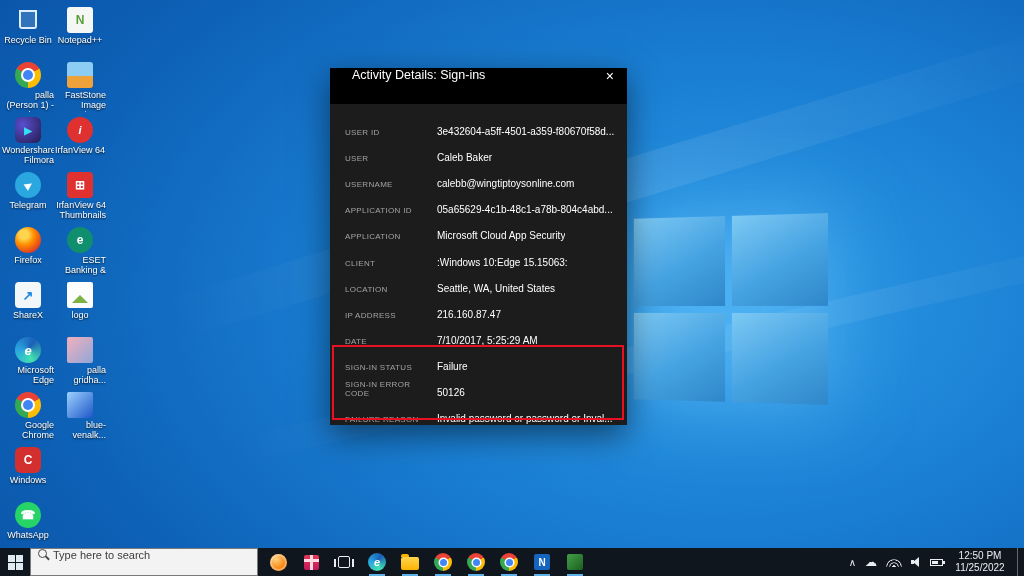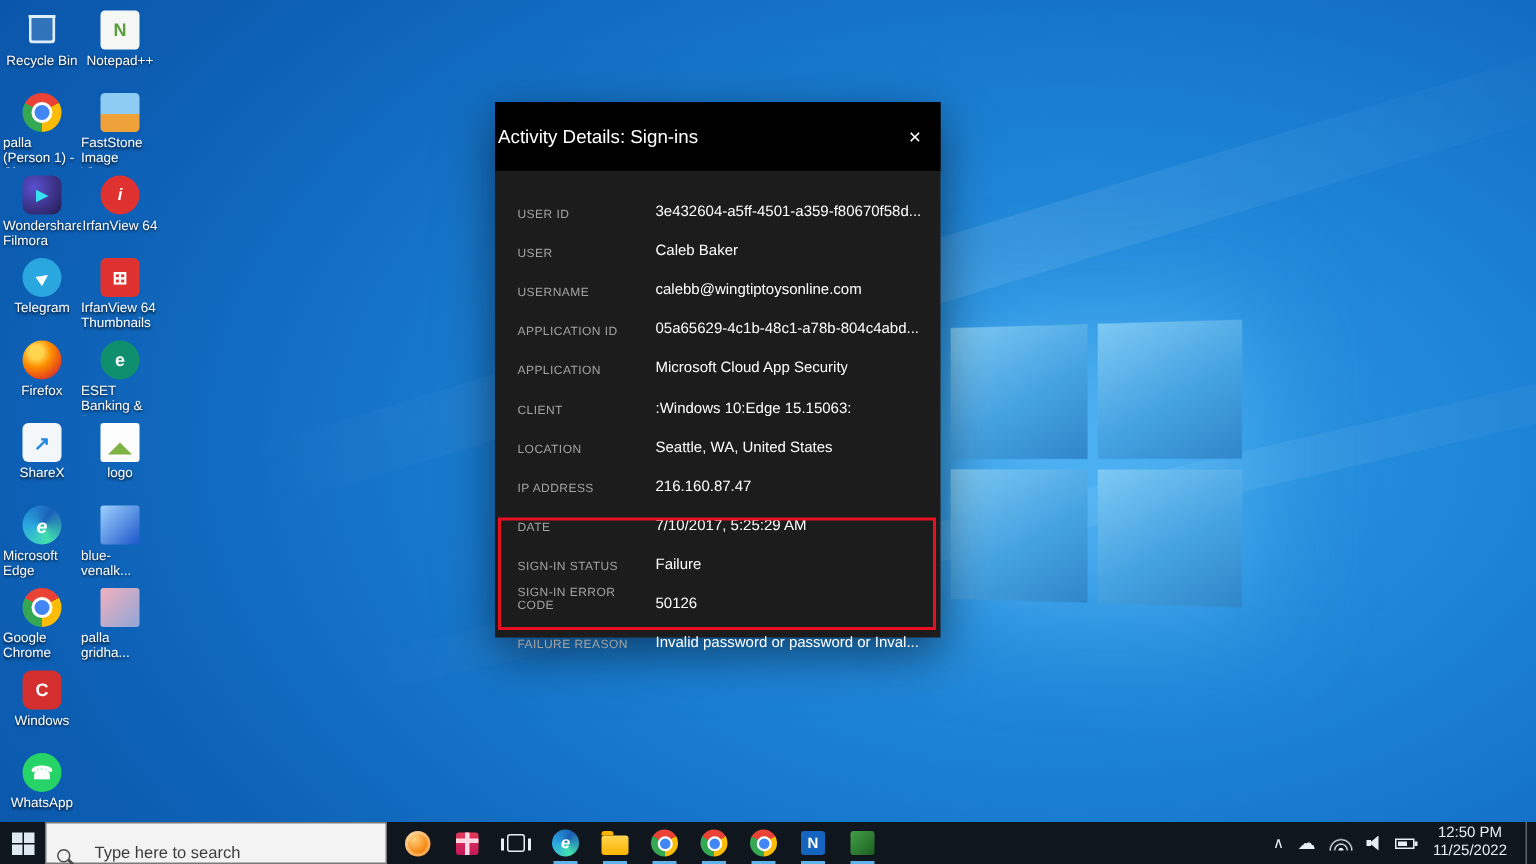--- a/index.html
+++ b/index.html
@@ -15,21 +15,21 @@
     grid-template-columns:1fr 1fr;grid-template-rows:1fr 1fr;gap:7px;
     transform:perspective(800px) rotateY(-14deg);filter:drop-shadow(0 0 38px rgba(110,200,255,.55))}
   .winlogo i{background:linear-gradient(150deg,#7dc9f4 0%,#46a3e2 55%,#2f87c9 100%)}
 
   
   .icons{position:absolute;top:4px;left:2px;display:grid;grid-template-rows:repeat(10,55px);
     grid-auto-flow:column;grid-auto-columns:52px}
   .dicon{width:52px;display:flex;flex-direction:column;align-items:center;padding-top:3px;cursor:pointer}
   .tile{width:26px;height:26px;display:flex;align-items:center;justify-content:center;
     font-size:12px;font-weight:bold;color:#fff;flex:none}
-  .dlabel{margin-top:3px;font-size:9px;color:#fff;text-align:left;line-height:1.1;
+  .dlabel{margin-top:3px;font-size:9px;color:#fff;text-align:right;line-height:1.1;
     text-shadow:0 1px 2px rgba(0,0,0,.85);max-height:21px;overflow:hidden;max-width:52px}
 
   .t-recycle-bin{position:relative}
   .t-recycle-bin::before{content:"";width:14px;height:16px;border:2px solid #dfeefc;border-top:none;
     border-radius:0 0 3px 3px;background:rgba(223,238,252,.18)}
   .t-recycle-bin::after{content:"";position:absolute;top:3px;width:18px;height:2px;background:#dfeefc}
   .t-chrome-profile,.t-chrome{border-radius:50%;position:relative;
     background:conic-gradient(from -60deg,#ea4335 0 120deg,#fbbc05 0 240deg,#34a853 0 360deg)}
   .t-chrome-profile::after,.t-chrome::after{content:"";position:absolute;inset:8px;background:#4285f4;
     border-radius:50%;box-shadow:0 0 0 2px #fff}
@@ -51,38 +51,38 @@
   .t-eset-banking{background:#0f8f6e;border-radius:50%;font-size:12px}
   .t-logo-image{background:#fdfdfd;border-radius:2px;position:relative}
   .t-logo-image::after{content:"";position:absolute;bottom:5px;left:5px;border-left:8px solid transparent;
     border-right:8px solid transparent;border-bottom:8px solid #7cb342}
   .t-palla-image{background:linear-gradient(135deg,#f3b0bd,#8fa6d8);border-radius:2px}
   .t-blue-image{background:linear-gradient(135deg,#9ed2ff,#1c56c9);border-radius:2px}
 
   
   .dialog{position:absolute;left:330px;top:68px;width:297px;height:357px;background:#1c1c1c;
     box-shadow:0 10px 30px rgba(0,0,0,.5);z-index:3}
-  .dlg-titlebar{height:46px;background:#000;display:flex;align-items:center;padding:0 10px 0 2px}
+  .dlg-titlebar{height:36px;background:#000;display:flex;padding:0 10px 0 22px}
   .dlg-title{color:#fff;font-size:12.5px}
   .dlg-close{margin-left:auto;color:#fff;font-size:14px;cursor:pointer;padding:0 3px}
   .dlg-body{padding-top:7px}
   .row{height:26.1px;display:flex;align-items:flex-end;padding:0 12px 0 15px}
   .rl{width:92px;flex:none;font-size:8px;color:#a3a3a3;letter-spacing:.3px}
   .rv{font-size:10px;color:#fff;white-space:nowrap;overflow:hidden}
   .red-box{position:absolute;left:2px;top:277px;width:calc(100% - 5px);height:75px;
     border:2px solid #e81123;pointer-events:none}
 
   
   .taskbar{position:absolute;left:0;bottom:0;width:100%;height:28px;background:#10161d;
     display:flex;align-items:stretch;z-index:5;color:#e8eef4}
   .start{width:30px;display:flex;align-items:center;justify-content:center;cursor:pointer}
   .winflag{display:grid;grid-template-columns:7px 7px;grid-template-rows:7px 7px;gap:1px}
   .winflag i{background:#dfe9f2}
-  .search{width:228px;background:#f3f3f3;border:1px solid #7a7a7a;display:flex;align-items:flex-end;
-    padding:0 7px;gap:16px;cursor:text}
+  .search{width:228px;background:#f3f3f3;border:1px solid #7a7a7a;display:flex;align-items:flex-start;
+    padding:0 7px;gap:6px;cursor:text}
   .mag{width:9px;height:9px;border:1.5px solid #4a4a4a;border-radius:50%;position:relative;flex:none}
   .mag::after{content:"";position:absolute;width:5px;height:1.5px;background:#4a4a4a;
     transform:rotate(45deg);right:-4px;bottom:-1px}
   .search-input{border:0;outline:0;background:transparent;font-size:11px;color:#333;width:100%;font-family:inherit}
   .search-input::placeholder{color:#3c3c3c}
   .tb-icons{display:flex;align-items:center;padding-left:5px;gap:3px}
   .tbi{width:30px;height:28px;display:flex;align-items:center;justify-content:center;position:relative;cursor:pointer}
   .tbi.open::after{content:"";position:absolute;left:7px;right:7px;bottom:0;height:2px;background:#5fb2e8}
   .ic-alarm{width:17px;height:17px;border-radius:50%;background:radial-gradient(circle at 35% 30%,#ffd180,#f57c00 70%);
     box-shadow:inset 0 0 0 2px rgba(255,255,255,.35)}
@@ -224,30 +224,30 @@
         </div>
       <div class="dlabel">ESET Banking &amp; Payment ...</div>
     </div>
     <div class="dicon">
       <div class="tile t-logo-image">
           <span></span>
         </div>
       <div class="dlabel">logo</div>
     </div>
     <div class="dicon">
+      <div class="tile t-palla-image">
+          <span></span>
+        </div>
+      <div class="dlabel">palla gridha...</div>
+    </div>
+    <div class="dicon">
       <div class="tile t-blue-image">
           <span></span>
         </div>
       <div class="dlabel">blue-venalk...</div>
-    </div>
-    <div class="dicon">
-      <div class="tile t-palla-image">
-          <span></span>
-        </div>
-      <div class="dlabel">palla gridha...</div>
     </div>
   </div>
 
   <div class="dialog">
     <div class="dlg-titlebar">
       <span class="dlg-title">Activity Details: Sign-ins</span>
       <span class="dlg-close">×</span>
     </div>
     <div class="dlg-body">
       <div class="row">

